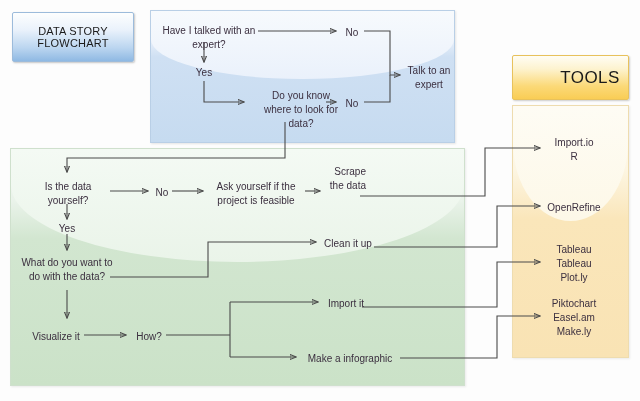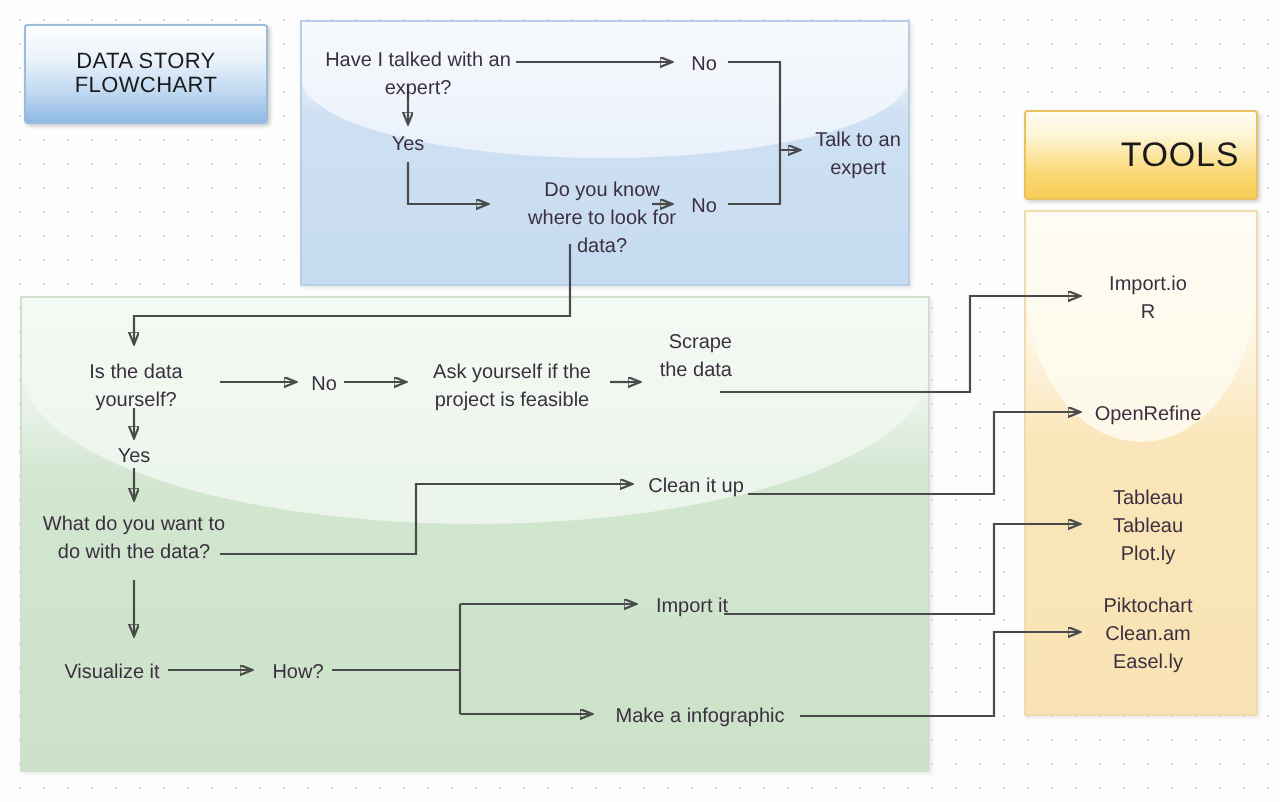--- a/index.html
+++ b/index.html
@@ -203,17 +203,17 @@
   </div>
 
   <div class="node" style="left:544px;top:243px;width:60px;text-align:center;">
     <div>Tableau</div>
     <div>Tableau</div>
     <div>Plot.ly</div>
   </div>
 
   <div class="node" style="left:544px;top:297px;width:60px;">
     <div>Piktochart</div>
-    <div>Clean.am</div>
-    <div>Easel.ly</div>
+    <div>Easel.am</div>
+    <div>Make.ly</div>
   </div>
 
 </div>
 
 </body></html>

